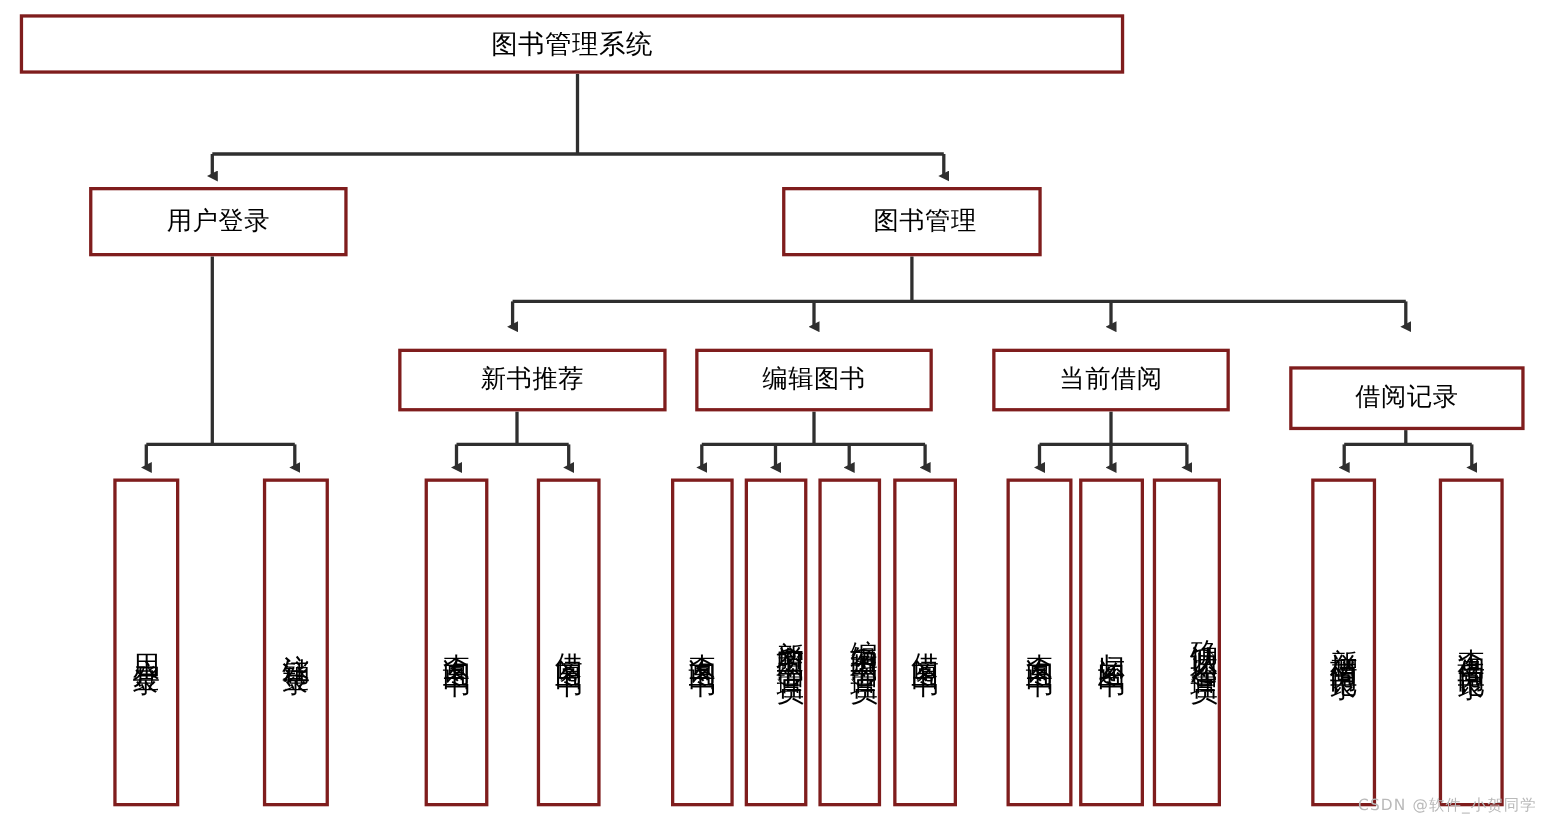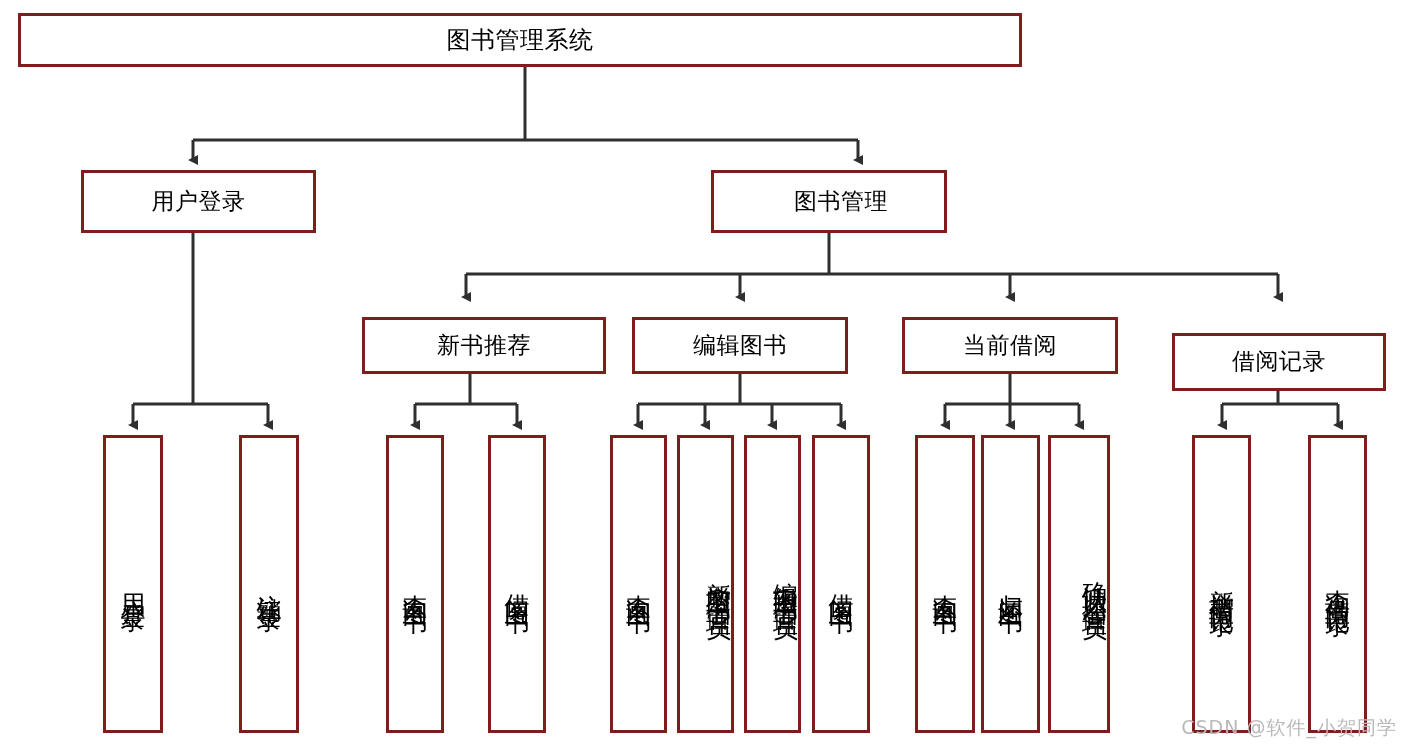--- a/index.html
+++ b/index.html
@@ -58,21 +58,21 @@
     align-items: flex-start;
   }
   .node-label {
     display: block;
     white-space: pre-line;
   }
   .watermark {
     position: absolute;
     right: 8px;
     bottom: 6px;
-    font-size: 19px;
+    font-size: 14px;
     color: #b9b9b9;
     letter-spacing: 1px;
     white-space: nowrap;
     user-select: none;
   }
 </style>
 </head>
 <body>
 
 <div id="canvas">

